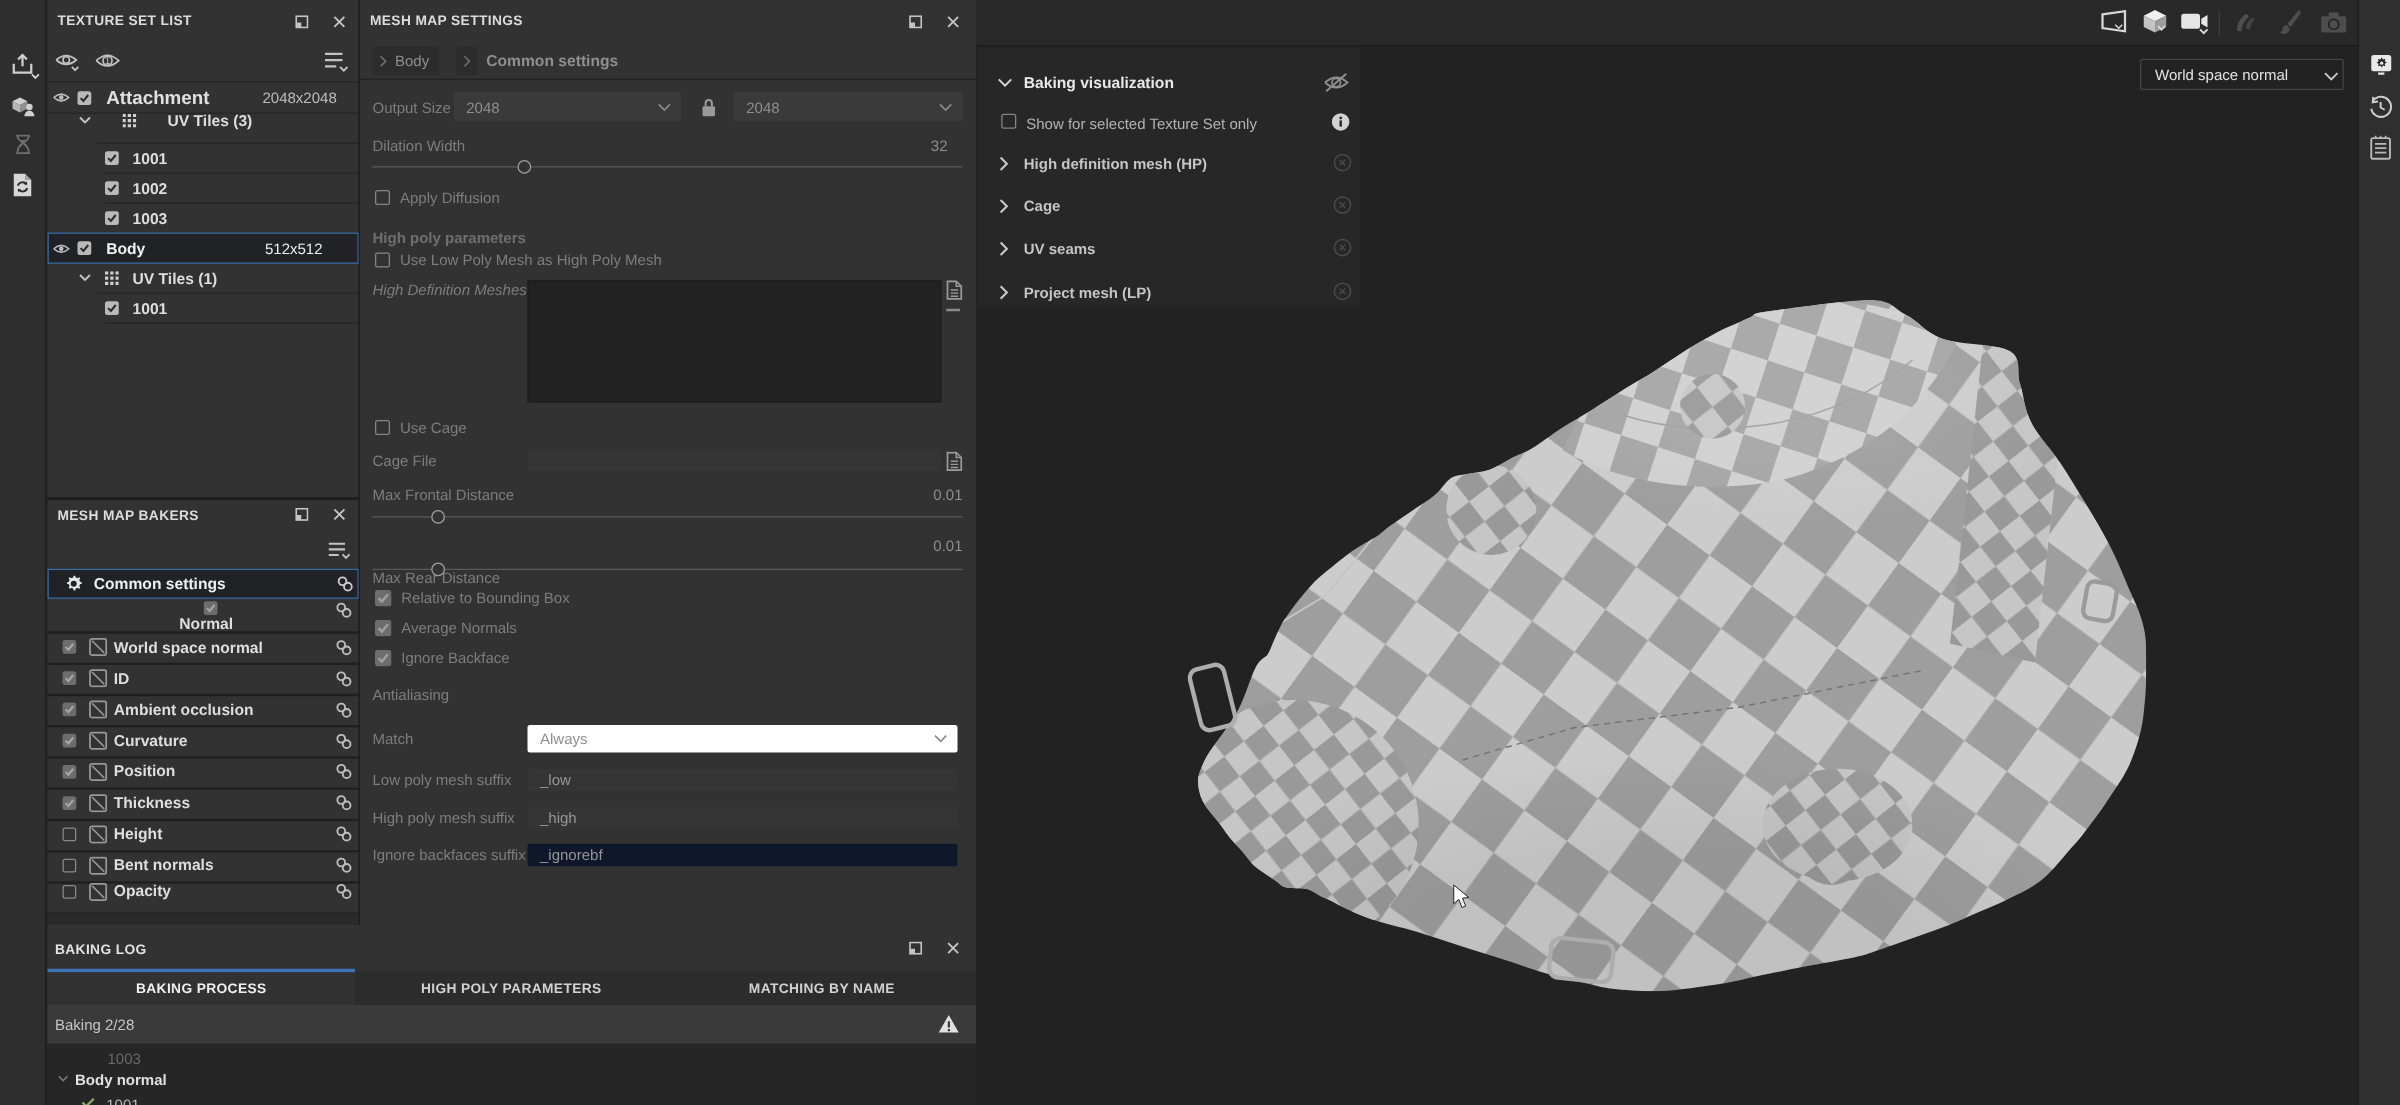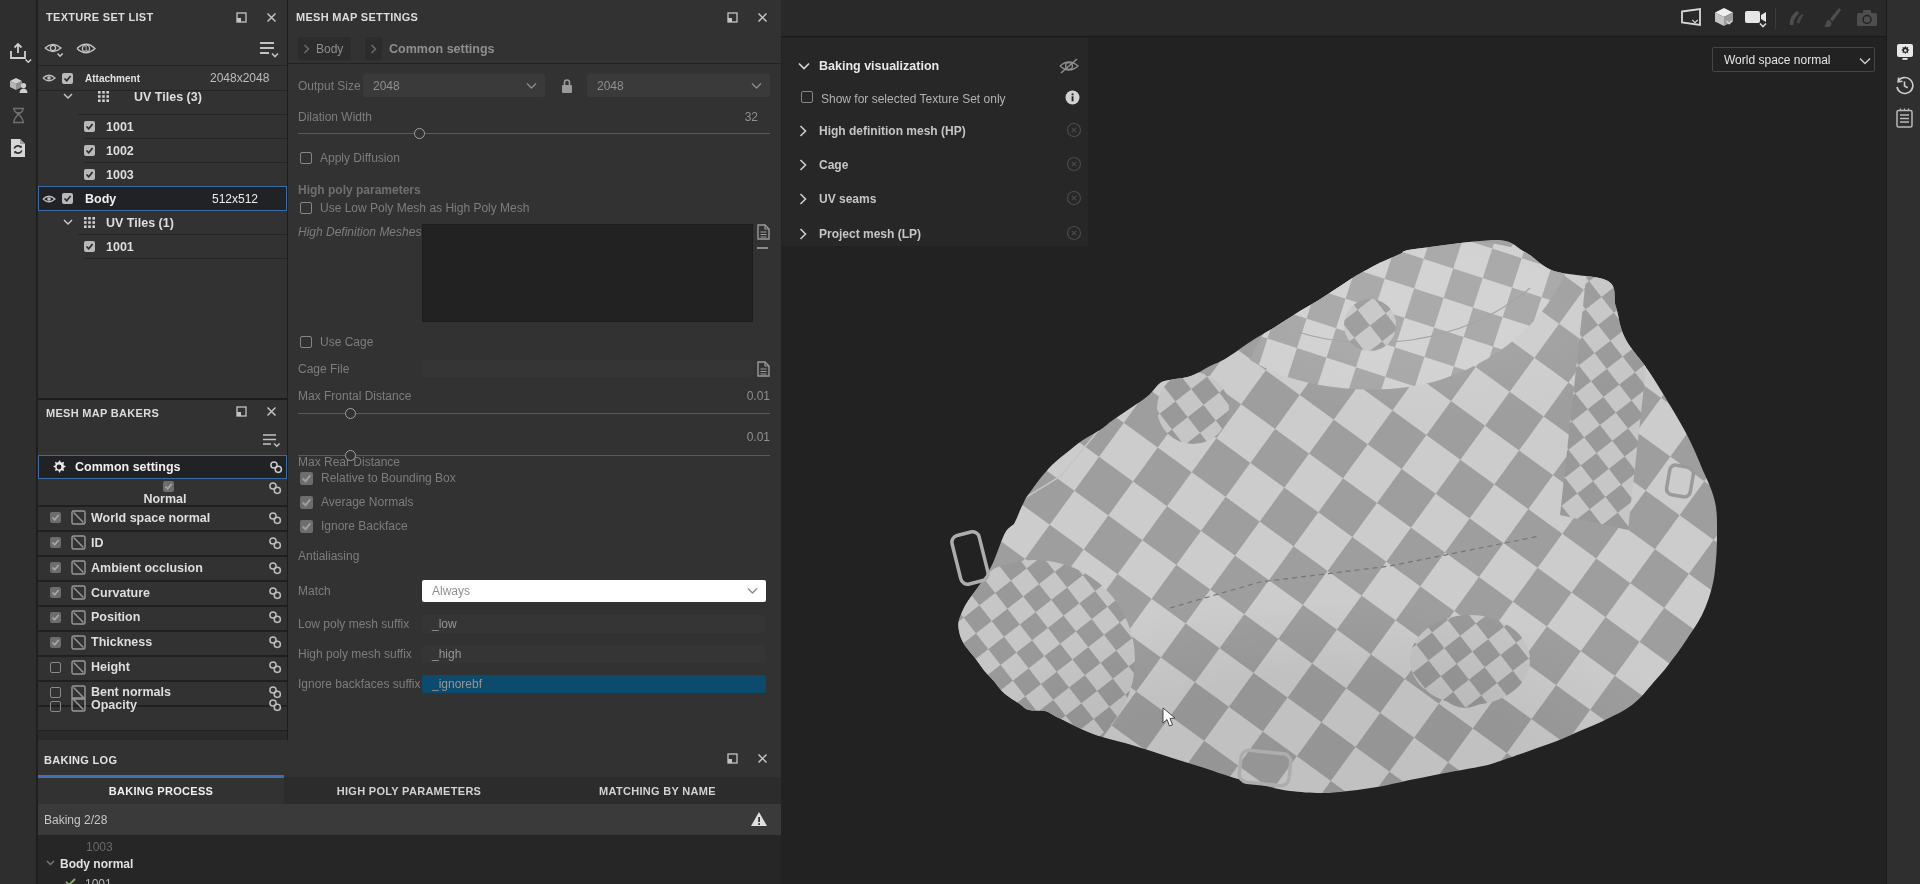--- a/index.html
+++ b/index.html
@@ -89,21 +89,21 @@
     <div class="abs flex" style="left:0;top:66px;width:249px;height:24px;">
       <svg style="margin-left:4px;" width="14" height="10" viewBox="0 0 14 10">
           <path d="M1 5 q6 -5.5 12 0 q-6 5.5 -12 0" fill="none" stroke="#bdbdbd" stroke-width="1.3"></path>
           <circle cx="7" cy="5" r="1.8" fill="#bdbdbd"></circle>
         </svg>
       <span class="cb" style="margin-left:6px;">
           <svg width="9" height="9" viewBox="0 0 9 9">
             <path d="M1.5 4.5 l2.2 2.3 L7.6 2" fill="none" stroke="#2c2c2d" stroke-width="1.7"></path>
           </svg>
         </span>
-      <span class="bold" style="margin-left:12px;font-size:10px;color:#e0e0e0;">Attachment</span>
+      <span class="bold" style="margin-left:12px;font-size:15px;color:#e0e0e0;">Attachment</span>
       <span style="position:absolute;left:172px;font-size:12px;color:#bdbdbd;">2048x2048</span>
     </div>
     <div class="divider" style="left:0;top:90px;width:249px;"></div>
 
     <div class="abs flex" style="left:0;top:85px;width:249px;height:23px;gap:14px;">
       <svg style="margin-left:25px;" width="10" height="7" viewBox="0 0 10 7">
           <path d="M1 1 l4 4 l4 -4" fill="none" stroke="#c5c5c5" stroke-width="1.5"></path>
         </svg>
       <svg style="margin-left:11px;" width="11" height="11" viewBox="0 0 11 11">
           <g fill="#d0d0d0">
@@ -357,21 +357,21 @@
           <rect x="1" y="1" width="13" height="13" rx="1.5" fill="none" stroke="#999999" stroke-width="1.4"></rect>
           <path d="M2.6 2.6 L12.4 12.4" stroke="#999999" stroke-width="1.4"></path>
         </svg>
       <span class="bold" style="margin-left:5px;font-size:12.5px;color:#dedede;">Bent normals</span>
       <svg style="position:absolute;left:230px;" width="14" height="14" viewBox="0 0 14 14">
           <circle cx="5" cy="5" r="3.1" fill="none" stroke="#bdbdbd" stroke-width="1.5"></circle>
           <circle cx="9.3" cy="9.3" r="3.1" fill="none" stroke="#bdbdbd" stroke-width="1.5"></circle>
         </svg>
     </div>
     <div class="divider" style="left:0;top:304.6px;width:249px;height:2px;background:#202021;"></div>
-    <div class="abs flex" style="left:0;top:287px;width:249px;height:24.9px;align-items:flex-end;">
+    <div class="abs flex" style="left:0;top:301px;width:249px;height:24.9px;">
       <span class="cbe" style="margin-left:12px;"></span>
       <svg style="margin-left:10px;" width="15" height="15" viewBox="0 0 15 15">
           <rect x="1" y="1" width="13" height="13" rx="1.5" fill="none" stroke="#999999" stroke-width="1.4"></rect>
           <path d="M2.6 2.6 L12.4 12.4" stroke="#999999" stroke-width="1.4"></path>
         </svg>
       <span class="bold" style="margin-left:5px;font-size:12.5px;color:#dedede;">Opacity</span>
       <svg style="position:absolute;left:230px;" width="14" height="14" viewBox="0 0 14 14">
           <circle cx="5" cy="5" r="3.1" fill="none" stroke="#bdbdbd" stroke-width="1.5"></circle>
           <circle cx="9.3" cy="9.3" r="3.1" fill="none" stroke="#bdbdbd" stroke-width="1.5"></circle>
         </svg>
@@ -497,21 +497,21 @@
       <svg class="abs" style="left:325px;top:7px;" width="11" height="8" viewBox="0 0 11 8">
           <path d="M1 1.5 l4.5 4.5 L10 1.5" fill="none" stroke="#8b8b8b" stroke-width="1.4"></path>
         </svg>
     </div>
 
     <span class="abs" style="left:10px;top:617px;">Low poly mesh suffix</span>
     <div class="abs flex" style="left:134px;top:615px;width:344px;height:18px;background:#353536;border-radius:2px;color:#969696;padding-left:10px;">_low</div>
     <span class="abs" style="left:10px;top:647px;">High poly mesh suffix</span>
     <div class="abs flex" style="left:134px;top:645px;width:344px;height:18px;background:#353536;border-radius:2px;color:#969696;padding-left:10px;">_high</div>
     <span class="abs" style="left:10px;top:677px;">Ignore backfaces suffix</span>
-    <div class="abs flex" style="left:134px;top:675px;width:344px;height:18px;background:#0c4a6e;border-radius:2px;color:#969696;padding-left:10px;">_ignorebf</div>
+    <div class="abs flex" style="left:134px;top:675px;width:344px;height:18px;background:#0f172a;border-radius:2px;color:#969696;padding-left:10px;">_ignorebf</div>
   </div>
 </div>
 <div class="abs" style="left:287px;top:0;width:1px;height:740px;background:#1d1d1e;"></div>
 
 <div class="panel" id="blog" style="left:38px;top:740px;width:743px;height:144px;background:#2c2c2d;">
   <div class="abs" style="left:0;top:0;width:743px;height:37px;background:#323233;"></div>
   <span class="abs bold" style="left:6px;top:14px;font-size:11px;color:#e2e2e2;letter-spacing:0.3px;">BAKING LOG</span>
   <div class="abs" style="left:0;top:35px;width:246px;height:3px;background:#3f6fb5;"></div>
 
   <div class="abs" style="left:0;top:38px;width:743px;height:26px;background:#2c2c2d;"></div>

